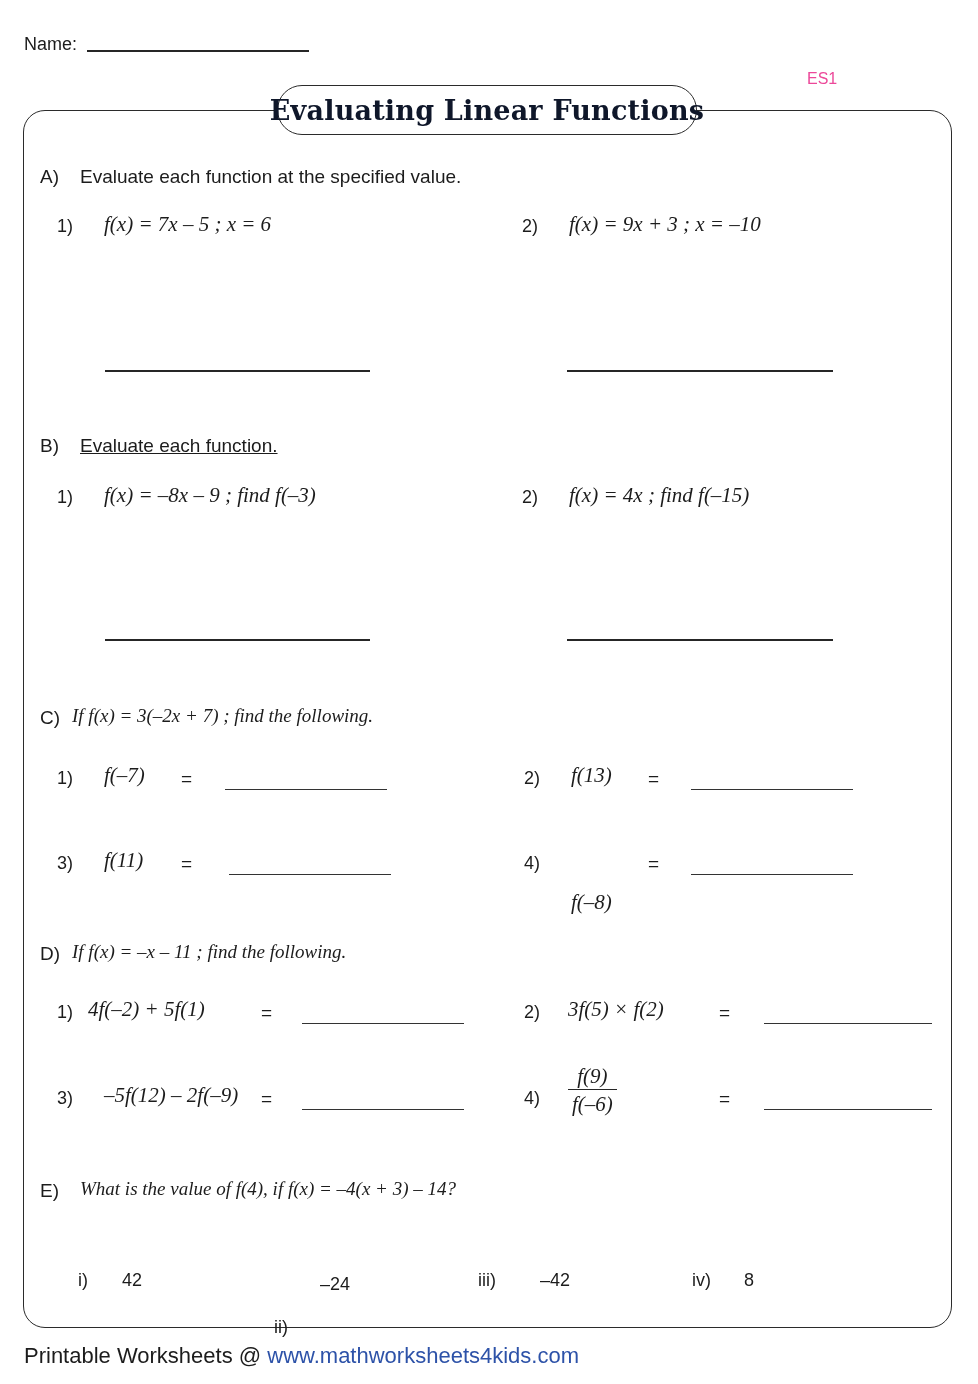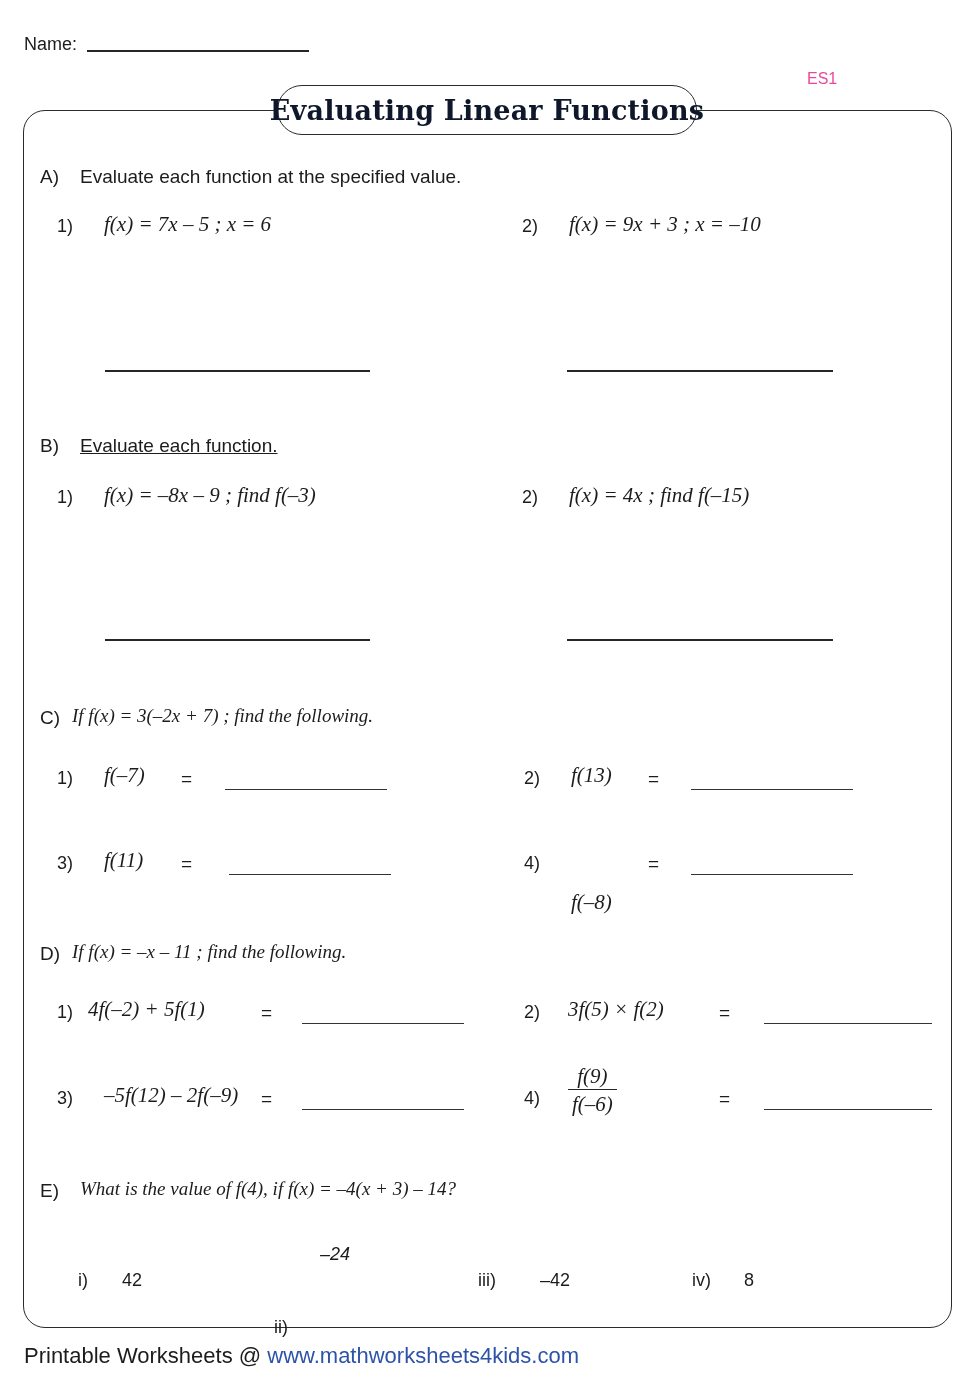--- a/index.html
+++ b/index.html
@@ -257,21 +257,21 @@
 <div class="eqsign" style="left:719px; top:1088px;">=</div>
 <div class="thin-ansline" style="left:764px; top:1109px; width:168px;"></div>
 
 <div class="sec-letter" style="left:40px; top:1180px;">E)</div>
 <div class="sec-head fn" style="left:80px; top:1178px; font-size:19px;">What is the value of f(4), if f(x) = –4(x + 3) – 14?</div>
 
 <div class="choice-label" style="left:78px; top:1270px;">i)</div>
 <div class="choice-val" style="left:122px; top:1270px;">42</div>
 
 <div class="choice-label" style="left:274px; top:1270px;margin-top:47px;">ii)</div>
-<div class="choice-val" style="left:320px; top:1244px;font-style:italic;">–24</div>
+<div class="choice-val" style="left:320px; top:1274px;">–24</div>
 
 <div class="choice-label" style="left:478px; top:1270px;">iii)</div>
 <div class="choice-val" style="left:532px; top:1270px;margin-left:8px;">–42</div>
 
 <div class="choice-label" style="left:692px; top:1270px;">iv)</div>
 <div class="choice-val" style="left:744px; top:1270px;">8</div>
 
 <div id="footer">
   <span>Printable Worksheets @ </span><span id="footer-url">www.mathworksheets4kids.com</span>
 </div>

